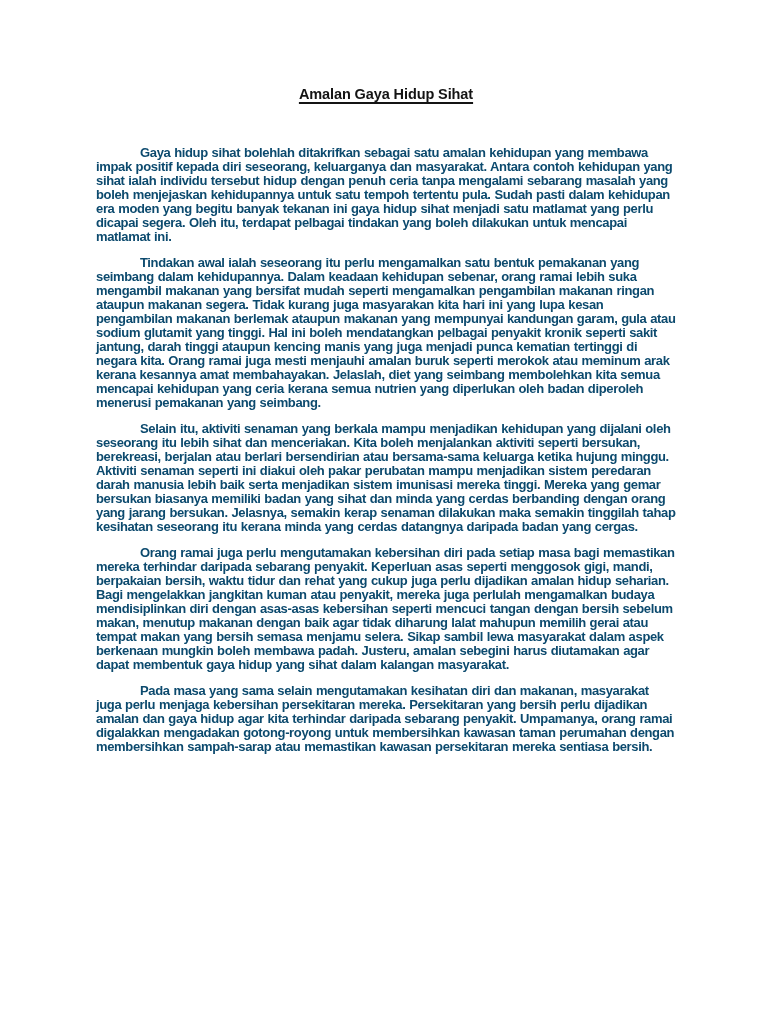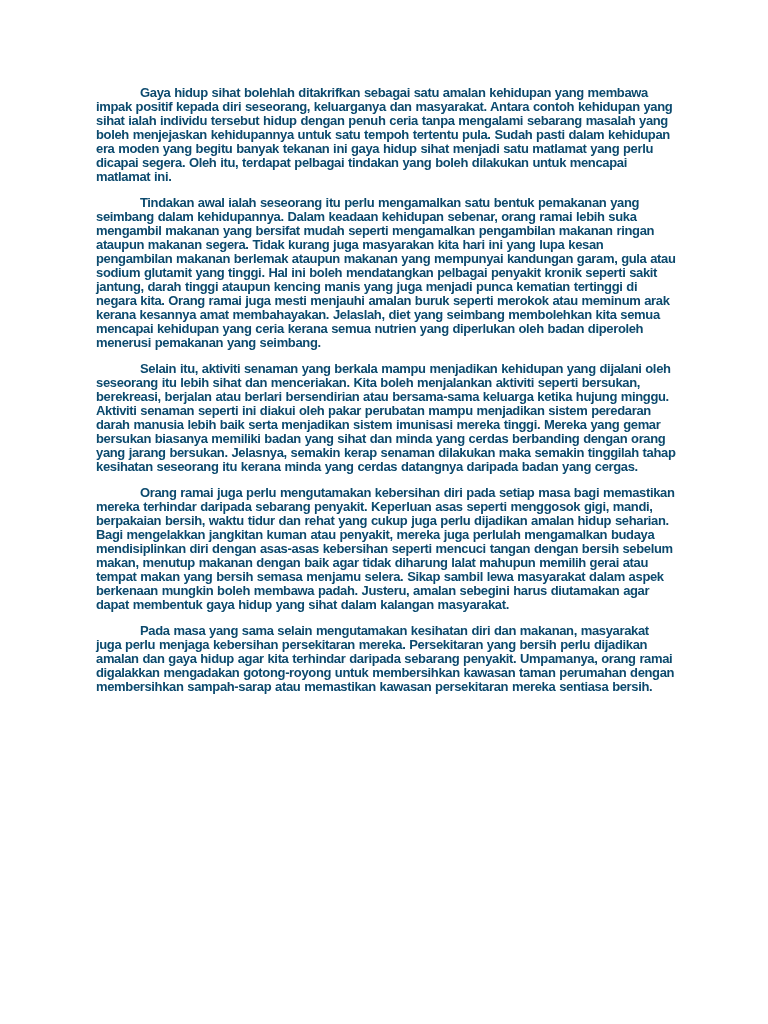--- a/index.html
+++ b/index.html
@@ -43,20 +43,21 @@
     text-indent: 44px;
     margin: 0 0 12px 0;
     color: #0c4a6e;
   }
 </style>
 </head>
 <body>
 
 <div class="page">
   <main class="content">
+    <h1 class="title">Amalan Gaya Hidup Sihat</h1>
 
     <p class="para">Gaya hidup sihat bolehlah ditakrifkan sebagai satu amalan kehidupan yang membawa impak positif kepada diri seseorang, keluarganya dan masyarakat. Antara contoh kehidupan yang sihat ialah individu tersebut hidup dengan penuh ceria tanpa mengalami sebarang masalah yang boleh menjejaskan kehidupannya untuk satu tempoh tertentu pula. Sudah pasti dalam kehidupan era moden yang begitu banyak tekanan ini gaya hidup sihat menjadi satu matlamat yang perlu dicapai segera. Oleh itu, terdapat pelbagai tindakan yang boleh dilakukan untuk mencapai matlamat ini.</p>
 
     <p class="para">Tindakan awal ialah seseorang itu perlu mengamalkan satu bentuk pemakanan yang seimbang dalam kehidupannya. Dalam keadaan kehidupan sebenar, orang ramai lebih suka mengambil makanan yang bersifat mudah seperti mengamalkan pengambilan makanan ringan ataupun makanan segera. Tidak kurang juga masyarakan kita hari ini yang lupa kesan pengambilan makanan berlemak ataupun makanan yang mempunyai kandungan garam, gula atau sodium glutamit yang tinggi. Hal ini boleh mendatangkan pelbagai penyakit kronik seperti sakit jantung, darah tinggi ataupun kencing manis yang juga menjadi punca kematian tertinggi di negara kita. Orang ramai juga mesti menjauhi amalan buruk seperti merokok atau meminum arak kerana kesannya amat membahayakan. Jelaslah, diet yang seimbang membolehkan kita semua mencapai kehidupan yang ceria kerana semua nutrien yang diperlukan oleh badan diperoleh menerusi pemakanan yang seimbang.</p>
 
     <p class="para">Selain itu, aktiviti senaman yang berkala mampu menjadikan kehidupan yang dijalani oleh seseorang itu lebih sihat dan menceriakan. Kita boleh menjalankan aktiviti seperti bersukan, berekreasi, berjalan atau berlari bersendirian atau bersama-sama keluarga ketika hujung minggu. Aktiviti senaman seperti ini diakui oleh pakar perubatan mampu menjadikan sistem peredaran darah manusia lebih baik serta menjadikan sistem imunisasi mereka tinggi. Mereka yang gemar bersukan biasanya memiliki badan yang sihat dan minda yang cerdas berbanding dengan orang yang jarang bersukan. Jelasnya, semakin kerap senaman dilakukan maka semakin tinggilah tahap kesihatan seseorang itu kerana minda yang cerdas datangnya daripada badan yang cergas.</p>
 
     <p class="para">Orang ramai juga perlu mengutamakan kebersihan diri pada setiap masa bagi memastikan mereka terhindar daripada sebarang penyakit. Keperluan asas seperti menggosok gigi, mandi, berpakaian bersih, waktu tidur dan rehat yang cukup juga perlu dijadikan amalan hidup seharian. Bagi mengelakkan jangkitan kuman atau penyakit, mereka juga perlulah mengamalkan budaya mendisiplinkan diri dengan asas-asas kebersihan seperti mencuci tangan dengan bersih sebelum makan, menutup makanan dengan baik agar tidak diharung lalat mahupun memilih gerai atau tempat makan yang bersih semasa menjamu selera. Sikap sambil lewa masyarakat dalam aspek berkenaan mungkin boleh membawa padah. Justeru, amalan sebegini harus diutamakan agar dapat membentuk gaya hidup yang sihat dalam kalangan masyarakat.</p>
 
     <p class="para">Pada masa yang sama selain mengutamakan kesihatan diri dan makanan, masyarakat juga perlu menjaga kebersihan persekitaran mereka. Persekitaran yang bersih perlu dijadikan amalan dan gaya hidup agar kita terhindar daripada sebarang penyakit. Umpamanya, orang ramai digalakkan mengadakan gotong-royong untuk membersihkan kawasan taman perumahan dengan membersihkan sampah-sarap atau memastikan kawasan persekitaran mereka sentiasa bersih.</p>

